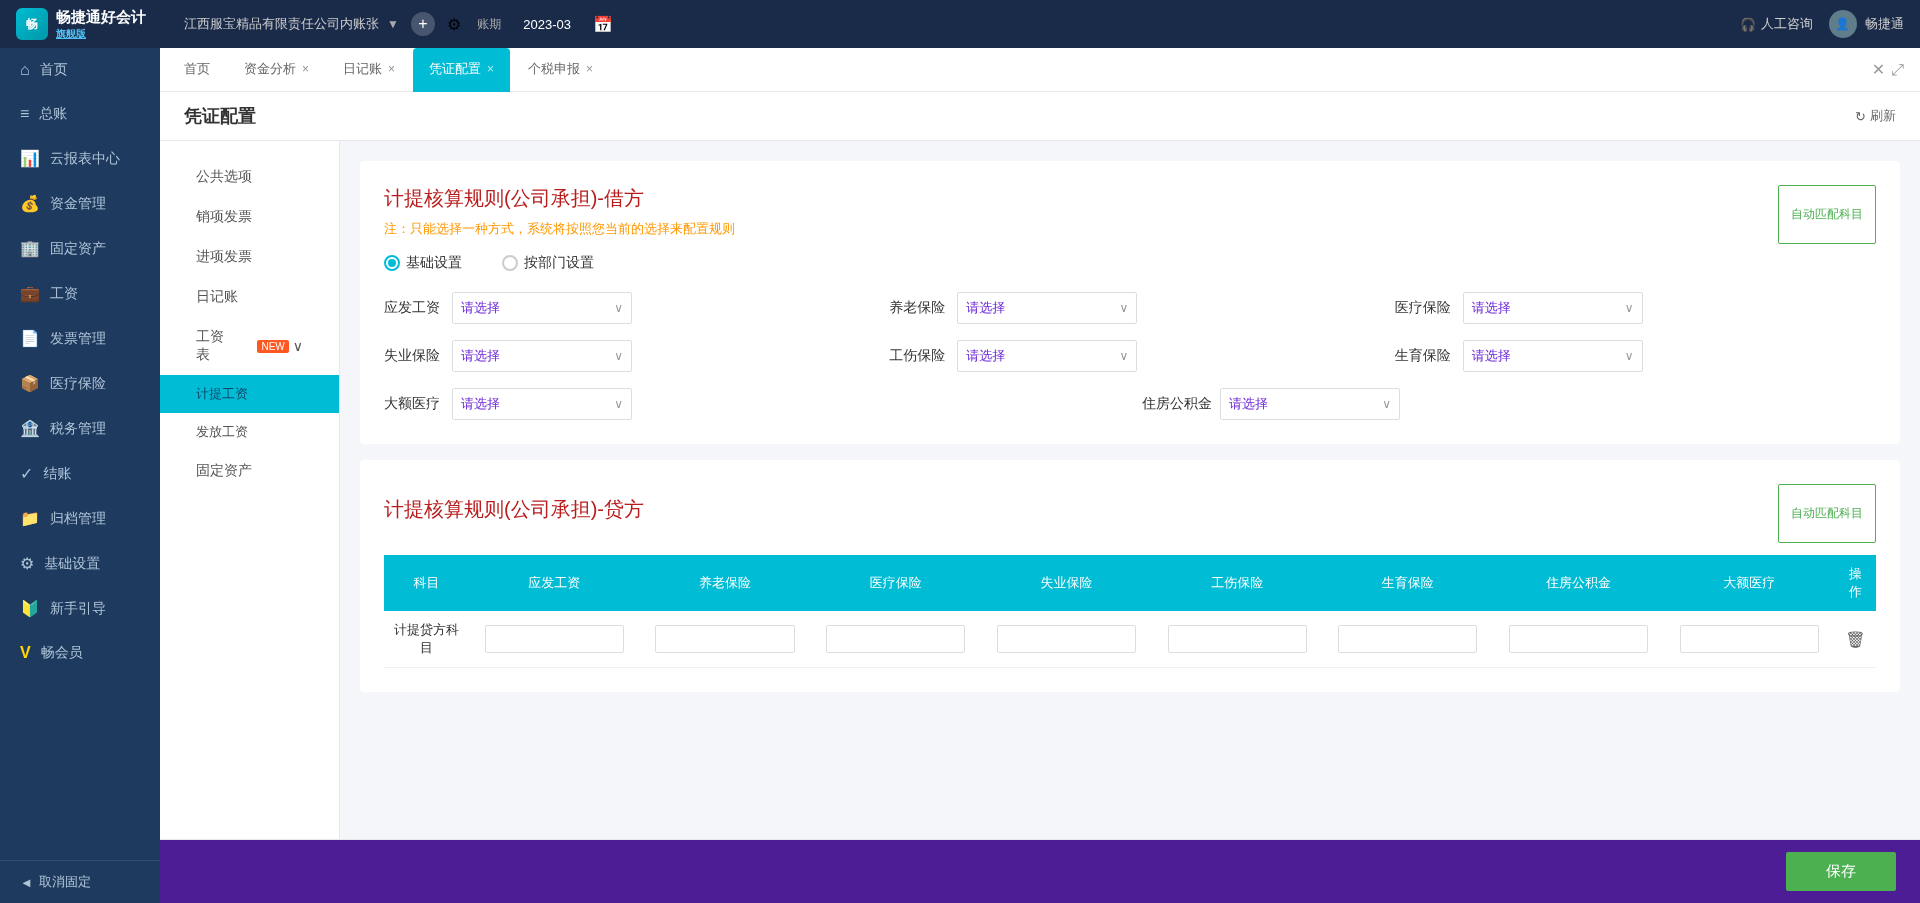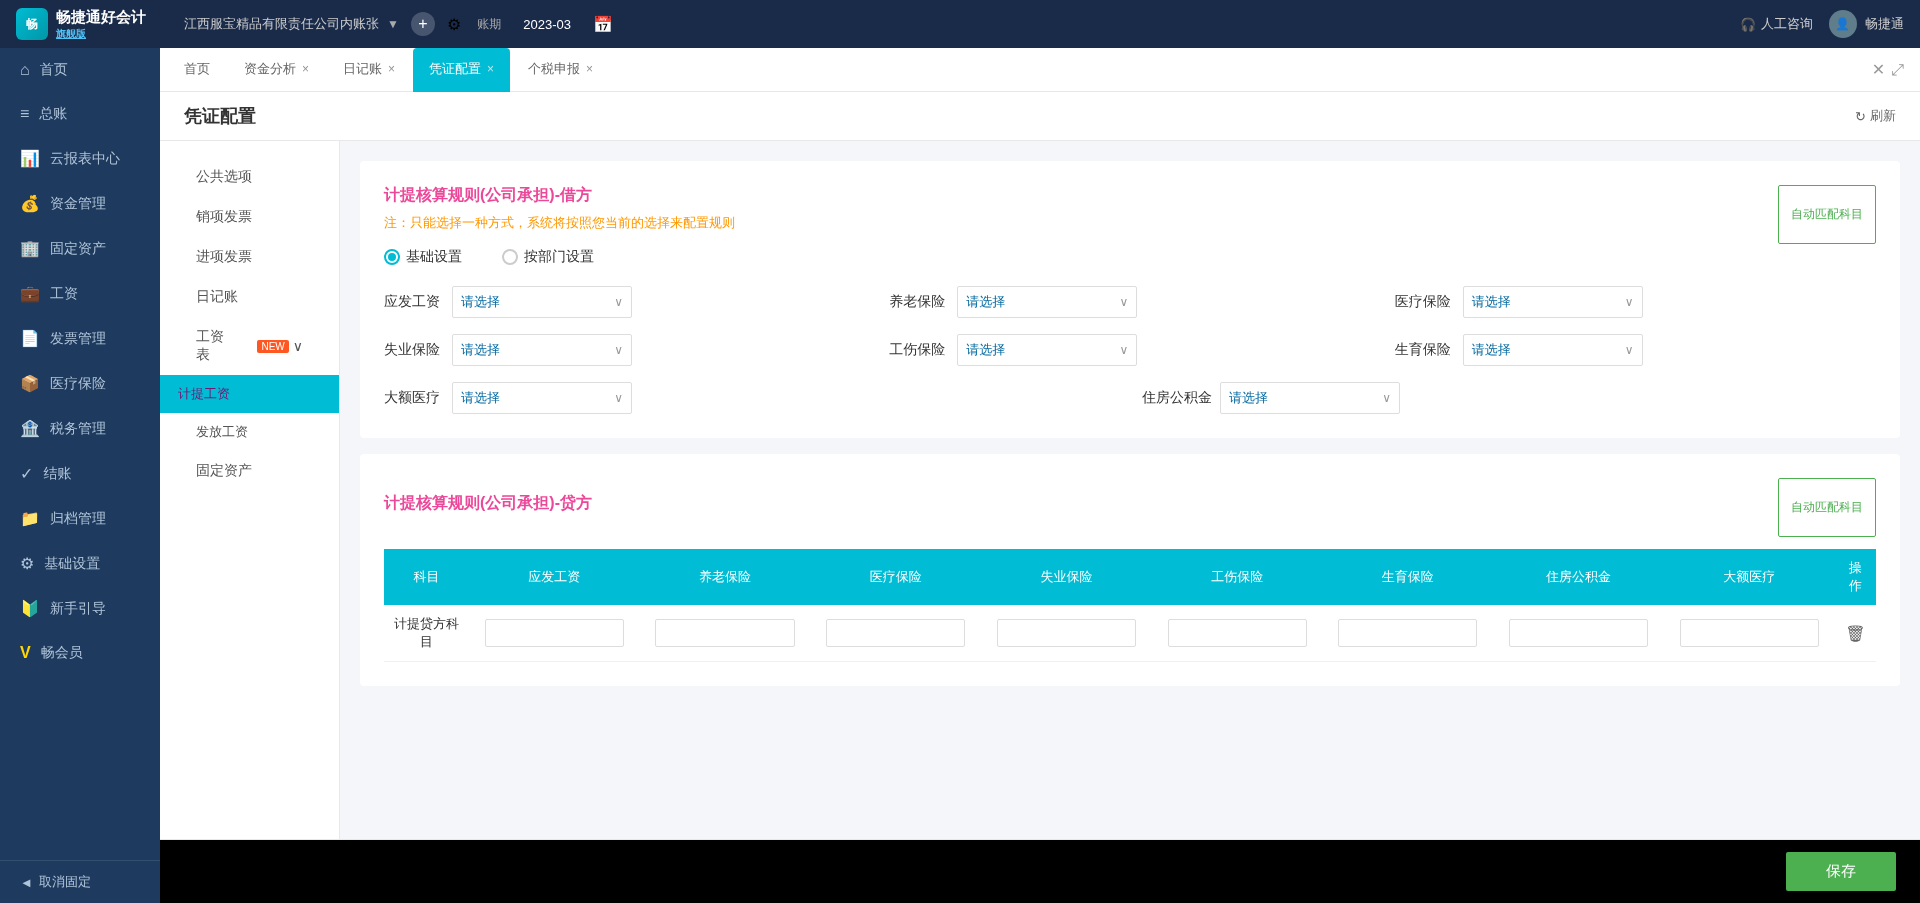--- a/index.html
+++ b/index.html
@@ -168,30 +168,29 @@
       margin-left: 20px;
     }
     .left-nav-sub-item {
       padding: 10px 24px 10px 36px;
       font-size: 13px;
       color: #555;
       cursor: pointer;
     }
     .left-nav-sub-item.active {
       background: #00bcd4;
-      color: #701a75;
-      padding-left: 18px;
+      color: #0c4a6e;
     }
 
     
     .right-content { flex: 1; overflow-y: auto; padding: 20px; }
 
     
     .section { background: white; border-radius: 4px; padding: 24px; margin-bottom: 16px; }
-    .section-title { font-size: 16px; font-weight: bold; color: #ec4899; margin-bottom: 8px; }
+    .section-title { font-size: 20px; font-weight: normal; color: #b91c1c; margin-bottom: 8px; }
     .section-note { font-size: 13px; color: #ff9800; margin-bottom: 16px; }
     .section-header { display: flex; align-items: flex-start; justify-content: space-between; }
     .auto-match-btn {
       background: white;
       border: 1px solid #4caf50;
       color: #4caf50;
       padding: 20px 12px;
       font-size: 12px;
       cursor: pointer;
       border-radius: 2px;
@@ -225,21 +224,21 @@
       border: 1px solid #ddd;
       border-radius: 2px;
       display: flex; align-items: center; justify-content: space-between;
       padding: 0 8px;
       font-size: 13px;
       color: #bbb;
       cursor: pointer;
       background: white;
       position: relative;
     }
-    .form-select .placeholder { color: #0369a1; }
+    .form-select .placeholder { color: #6d28d9; }
     .form-select .arrow { color: #999; font-size: 12px; }
 
     
     .table-section { background: white; border-radius: 4px; padding: 24px; }
     .table-header-row {
       display: flex; align-items: center; justify-content: space-between;
       margin-bottom: 12px;
     }
     .data-table { width: 100%; border-collapse: collapse; }
     .data-table th {
@@ -263,21 +262,21 @@
       border: 1px solid #ddd;
       border-radius: 2px;
       text-align: center;
       font-size: 13px;
       outline: none;
     }
     .delete-icon { color: #666; font-size: 16px; cursor: pointer; }
 
     
     .bottom-bar {
-      background: #000000;
+      background: #4c1d95;
       padding: 12px 24px;
       display: flex;
       justify-content: flex-end;
       border-top: 1px solid #e8e8e8;
       flex-shrink: 0;
     }
     .save-btn {
       background: #4caf50;
       color: white;
       border: none;

